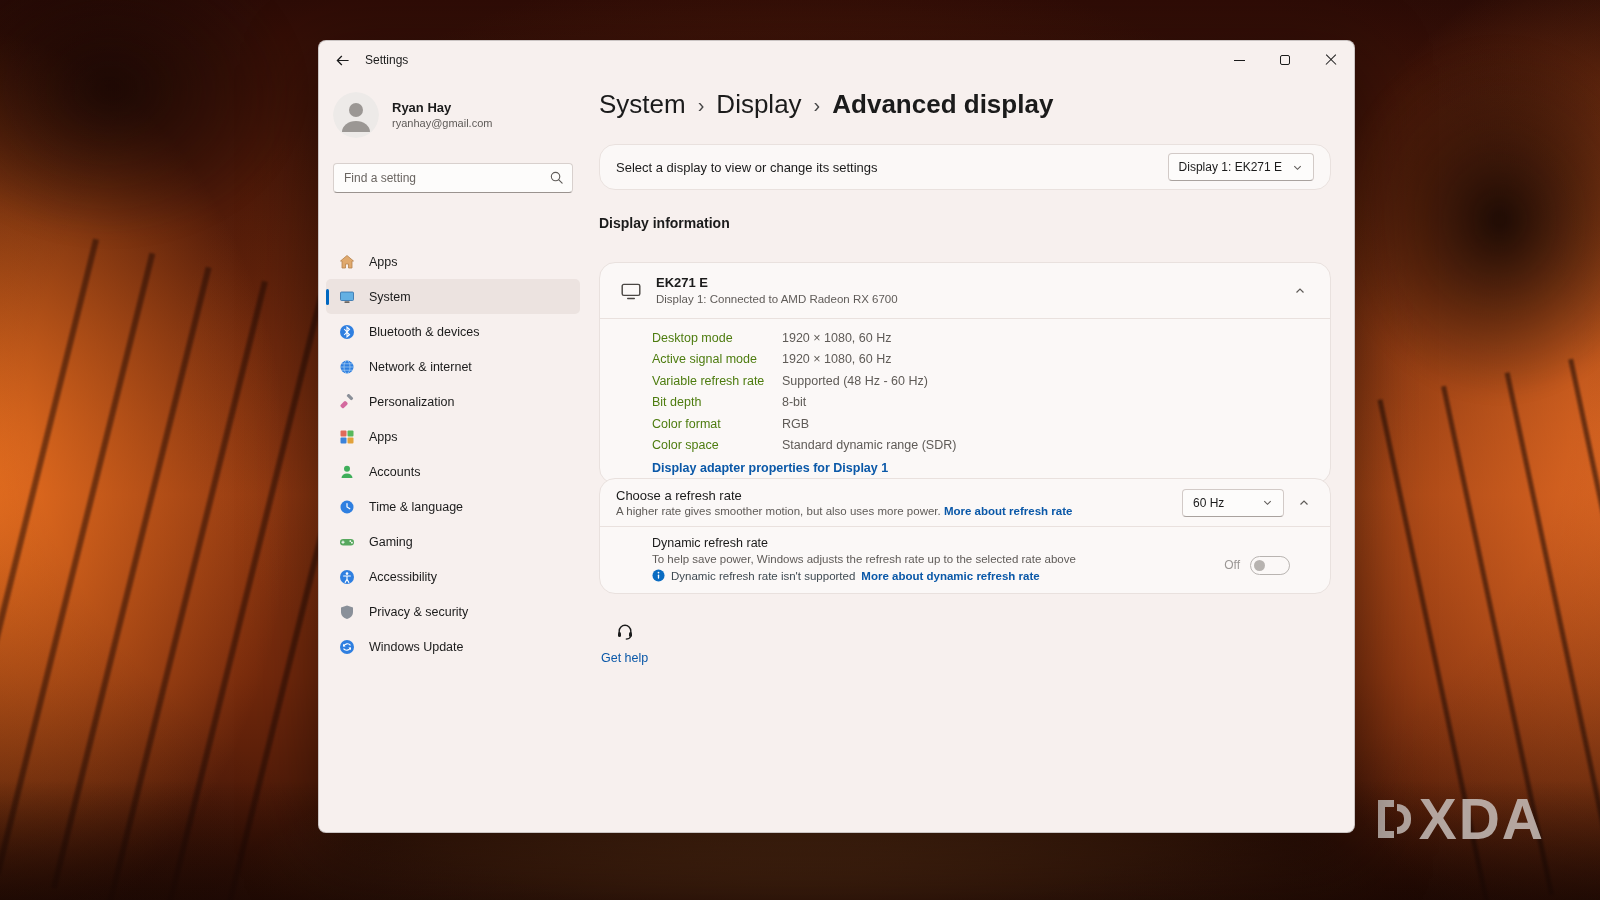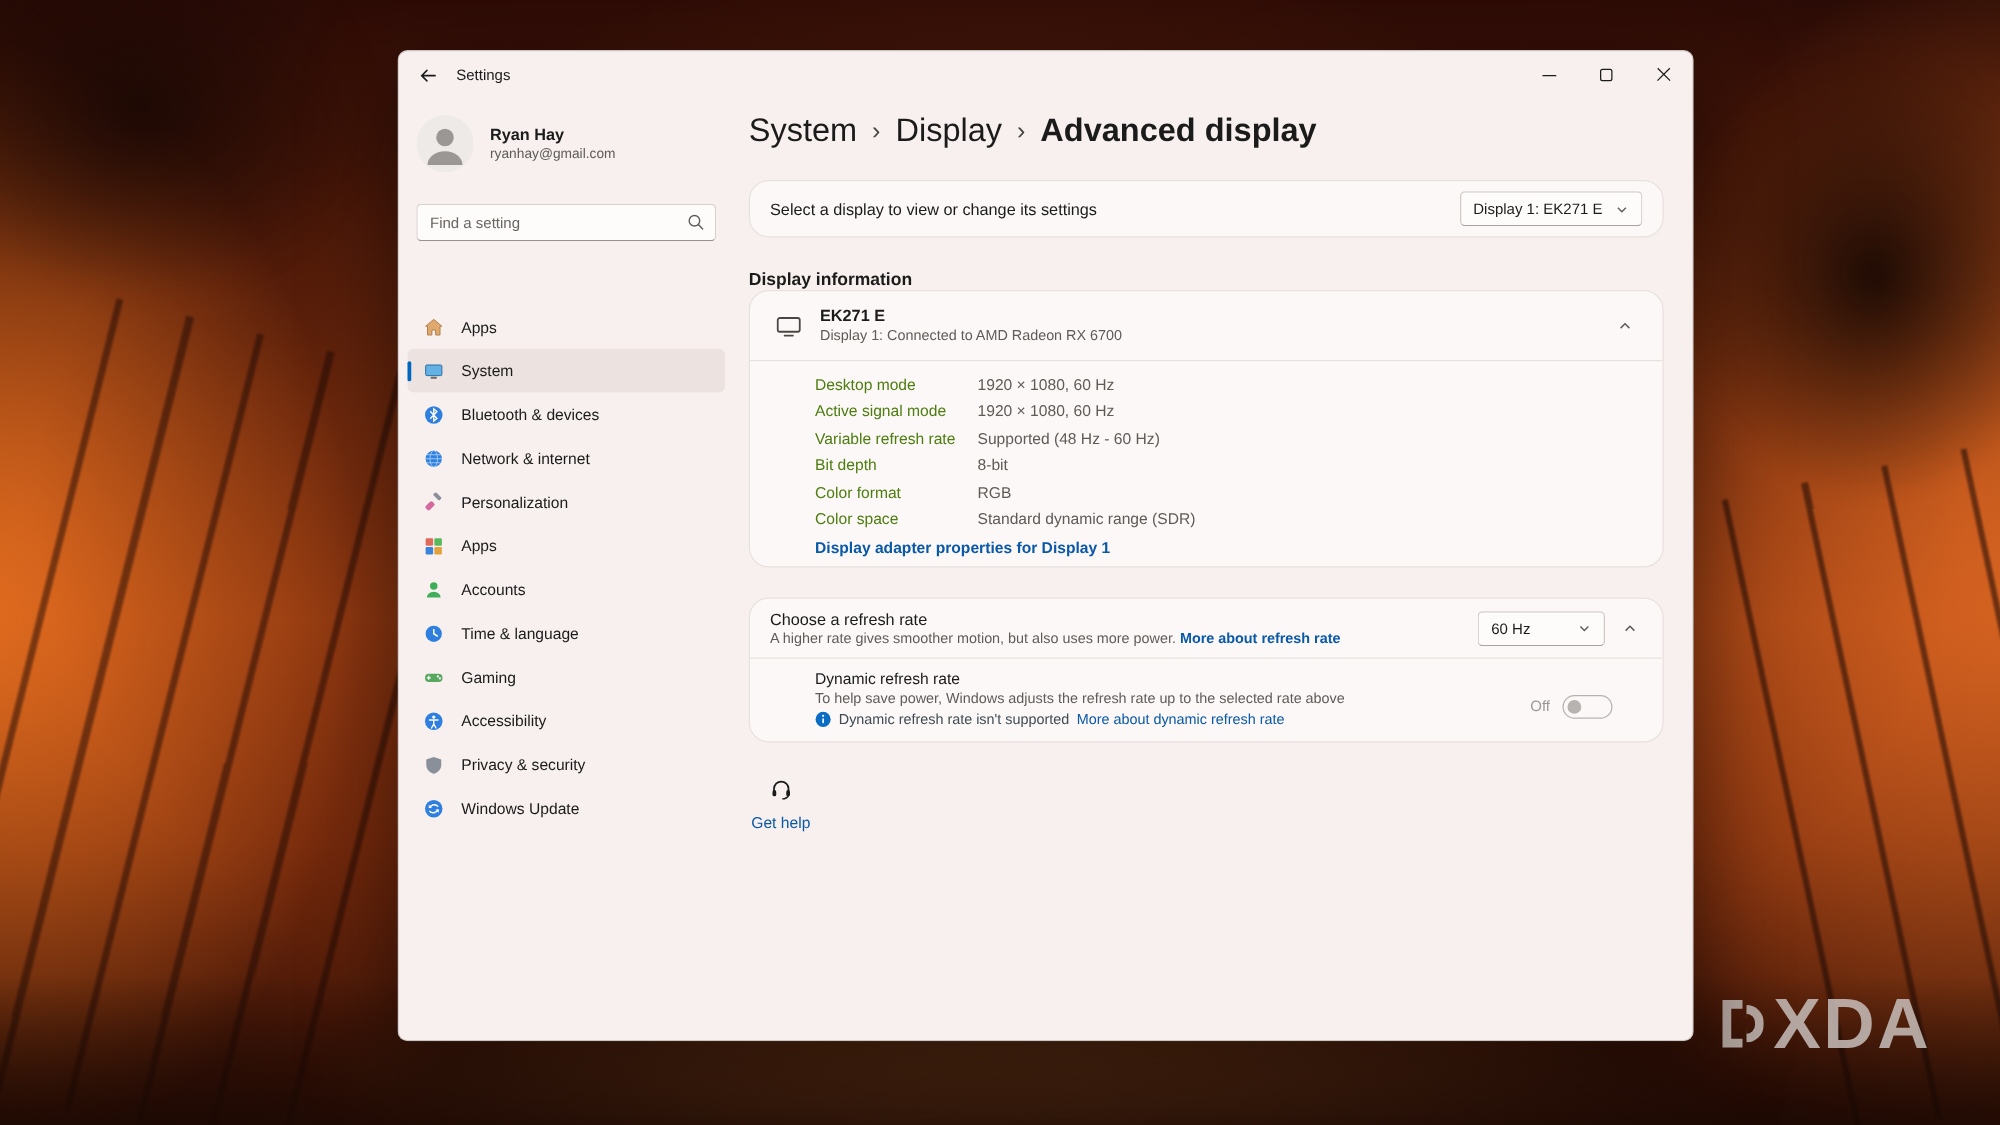--- a/index.html
+++ b/index.html
@@ -90,21 +90,21 @@
     border-radius:16px; }
   .card-select { top:103px; height:46px; display:flex; align-items:center; padding:0 16px; }
   .card-select .label { font-size:13px; }
 
   .dropdown { margin-left:auto; height:28px; border:1px solid #d2cac7; border-bottom-color:#a9a29e;
     border-radius:4px; background:#fdfcfb; display:flex; align-items:center; gap:10px;
     padding:0 10px; font-size:12px; cursor:pointer; }
 
   .section-heading { position:absolute; top:174px; left:0; font-size:14px; font-weight:600; }
 
-  .card-info { top:191px; height:222px; }
+  .card-info { top:221px; height:222px; }
   .ci-header { position:relative; height:56px; display:flex; align-items:center; padding:0 16px 0 20px;
     border-bottom:1px solid #e9e1de; }
   .ci-monitor { width:22px; height:22px; margin-right:14px; flex:0 0 22px; }
   .ci-name { font-size:13px; font-weight:600; line-height:16px; }
   .ci-sub { font-size:11.5px; color:#5f5b58; line-height:14px; margin-top:1px; }
   .expander { margin-left:auto; width:28px; height:28px; border:none; background:transparent; border-radius:4px;
     display:flex; align-items:center; justify-content:center; cursor:pointer; }
   .ci-rows { padding:8px 16px 0 52px; }
   .ci-row { display:flex; height:21.5px; align-items:center; font-size:12.5px; }
   .ci-row .rl { width:130px; color:#4d7c0f; }
@@ -118,21 +118,21 @@
   .rr-title { font-size:13px; line-height:16px; }
   .rr-desc { font-size:11.5px; color:#5f5b58; line-height:14px; }
   .rr-desc .lnk { color:#0a58a8; font-weight:600; cursor:pointer; }
   .rr-top .dropdown { margin-left:auto; width:102px; justify-content:space-between; }
   .rr-top .expander { margin-left:6px; }
   .rr-bottom { position:relative; height:67px; padding:9px 16px 0 52px; display:flex; }
   .rrb-text { display:flex; flex-direction:column; }
   .rrb-title { font-size:12.5px; line-height:15px; }
   .rrb-desc { font-size:11.5px; color:#5f5b58; line-height:14px; margin-top:1px; }
   .rrb-note { display:flex; align-items:center; gap:6px; margin-top:3px; font-size:11.5px; color:#3f4a52; }
-  .rrb-note .lnk { color:#0a58a8; font-weight:400; cursor:pointer; }
+  .rrb-note .lnk { color:#0a58a8; font-weight:700; cursor:pointer; }
   .toggle-wrap { margin-left:auto; display:flex; align-items:center; gap:10px; padding-right:24px; opacity:.62;text-align:right; }
   .toggle-label { font-size:12px; color:#5f5b58; }
   .toggle { width:40px; height:19px; border:1px solid #8f8a86; border-radius:10px; position:relative; background:transparent; cursor:pointer; }
   .toggle-knob { position:absolute; left:3px; top:3px; width:11px; height:11px; border-radius:50%; background:#8f8a86; }
 
   .get-help { position:absolute; top:582px; left:2px; display:flex; align-items:center; gap:10px; cursor:pointer;flex-direction:column; }
   .gh-icon { width:18px; height:18px; }
   .gh-label { font-size:12.5px; color:#0a58a8; }
 </style>
 </head>

